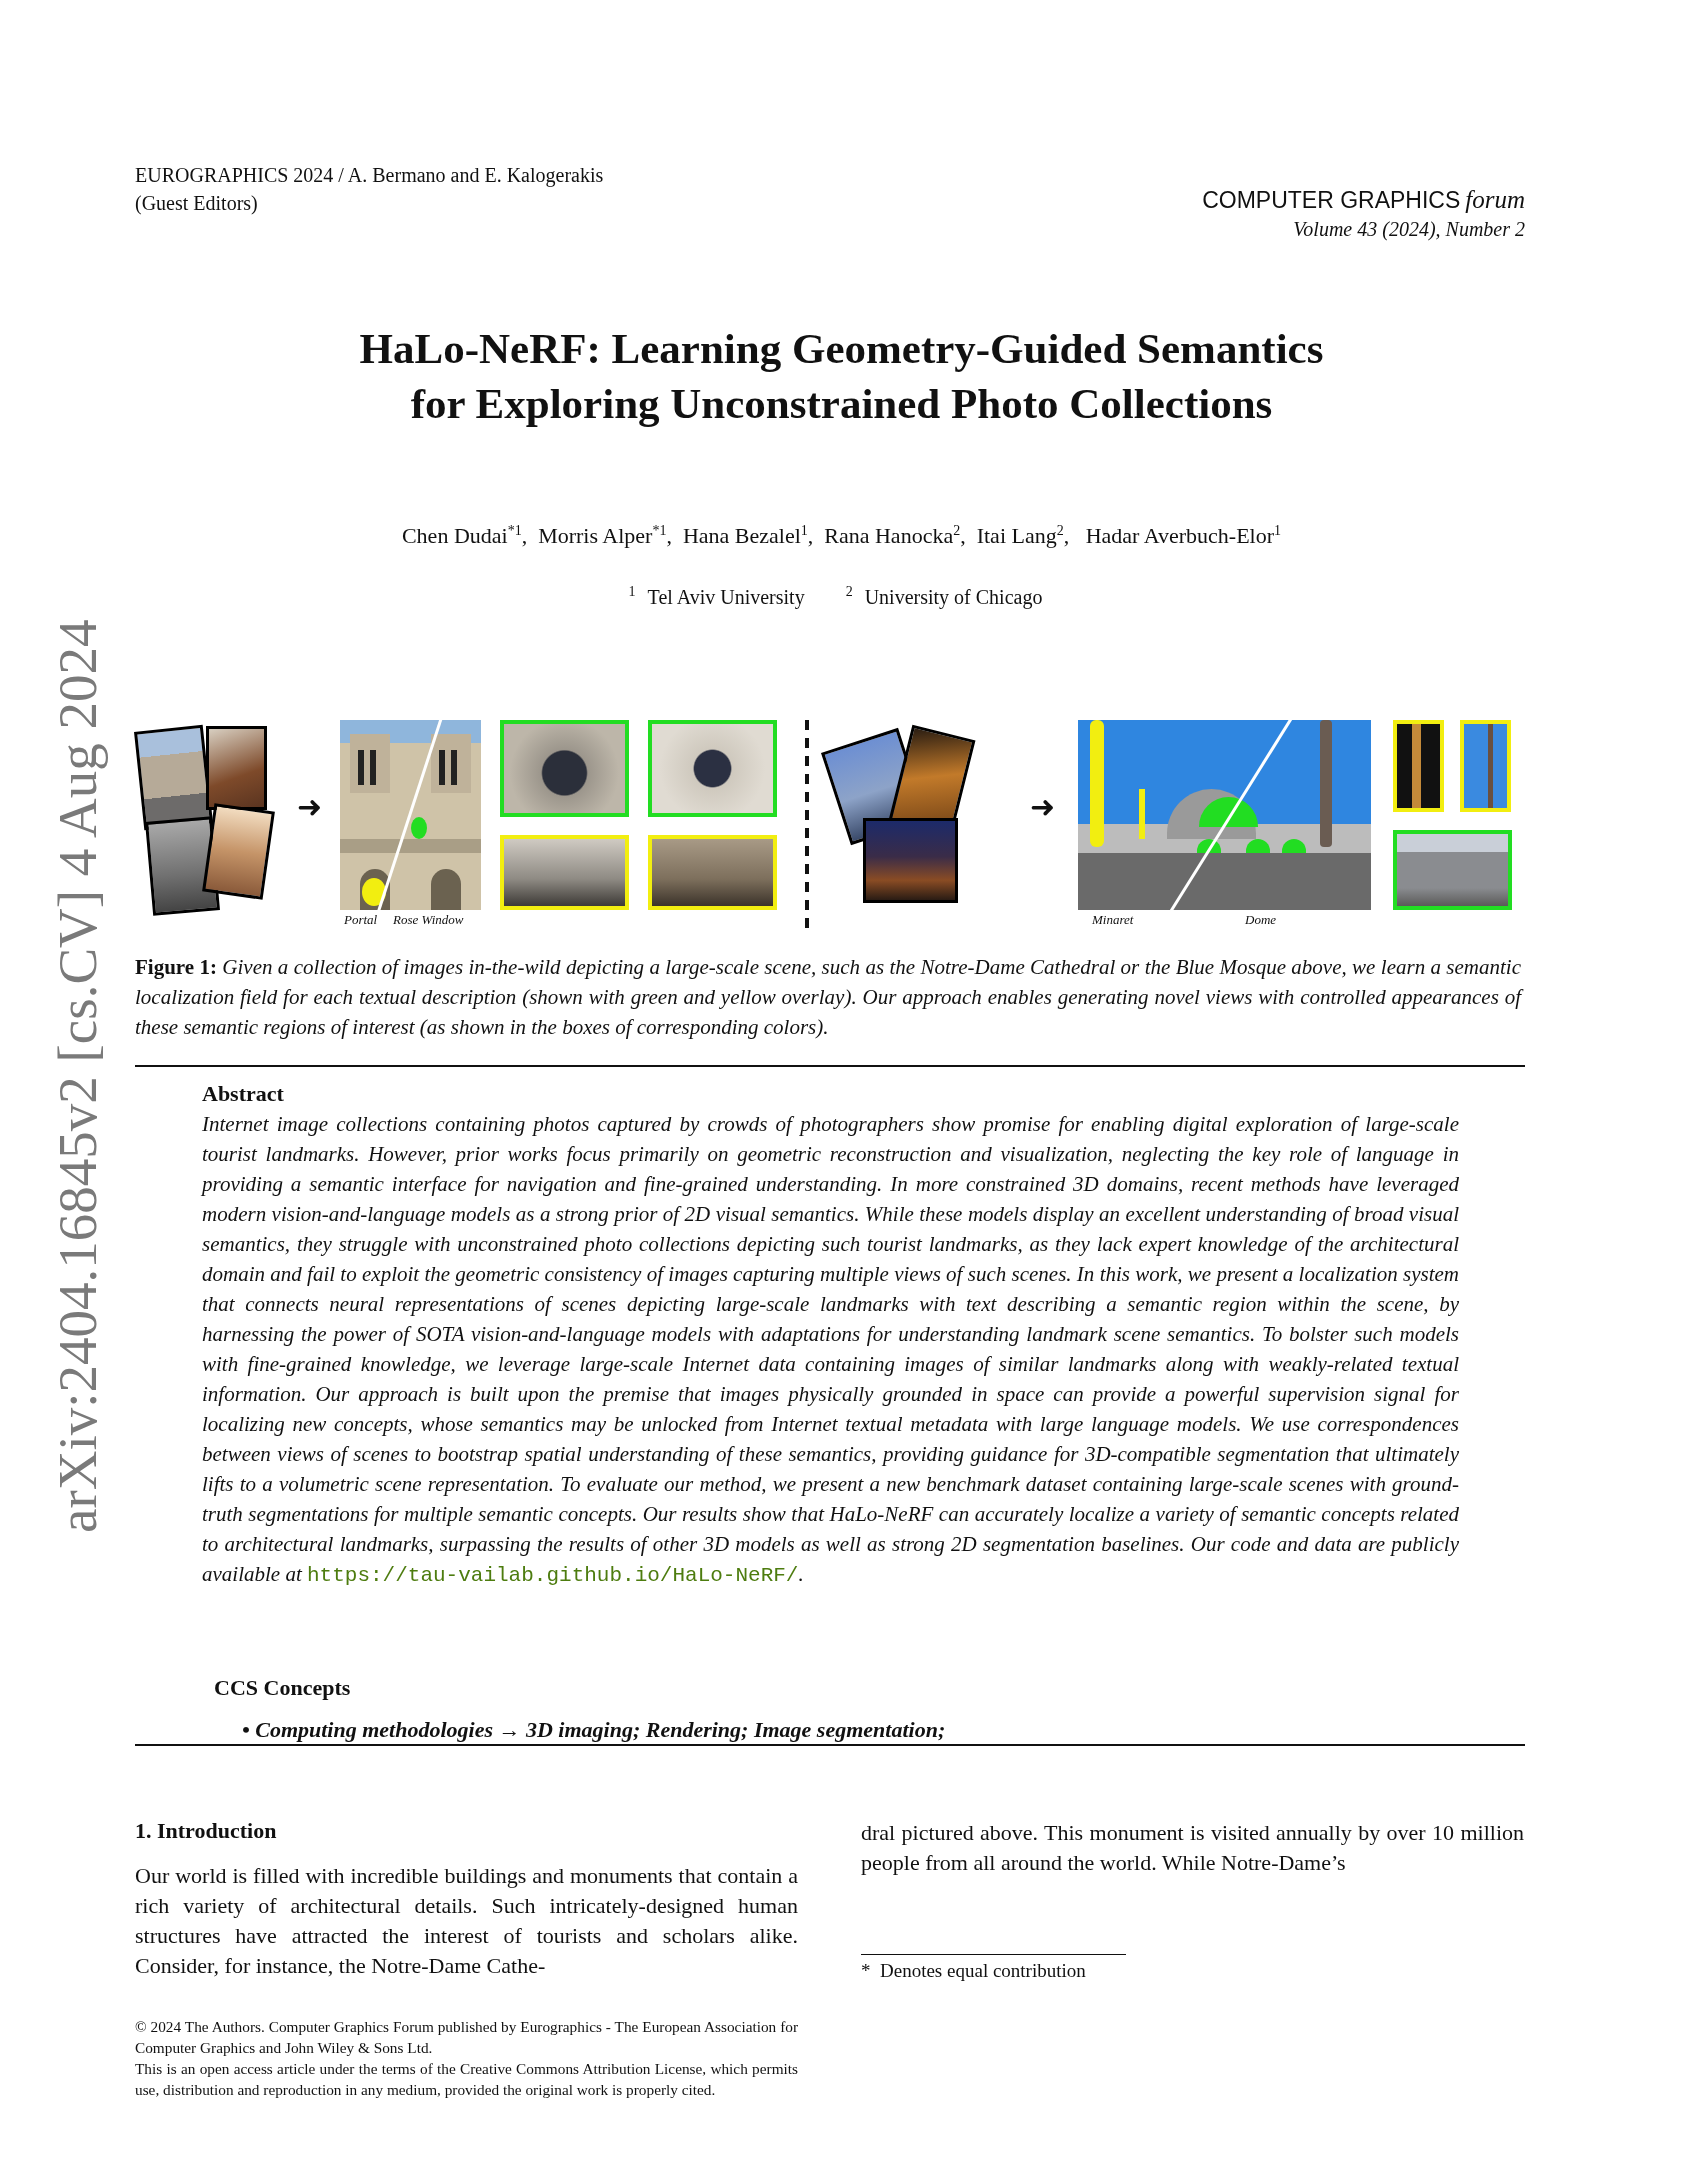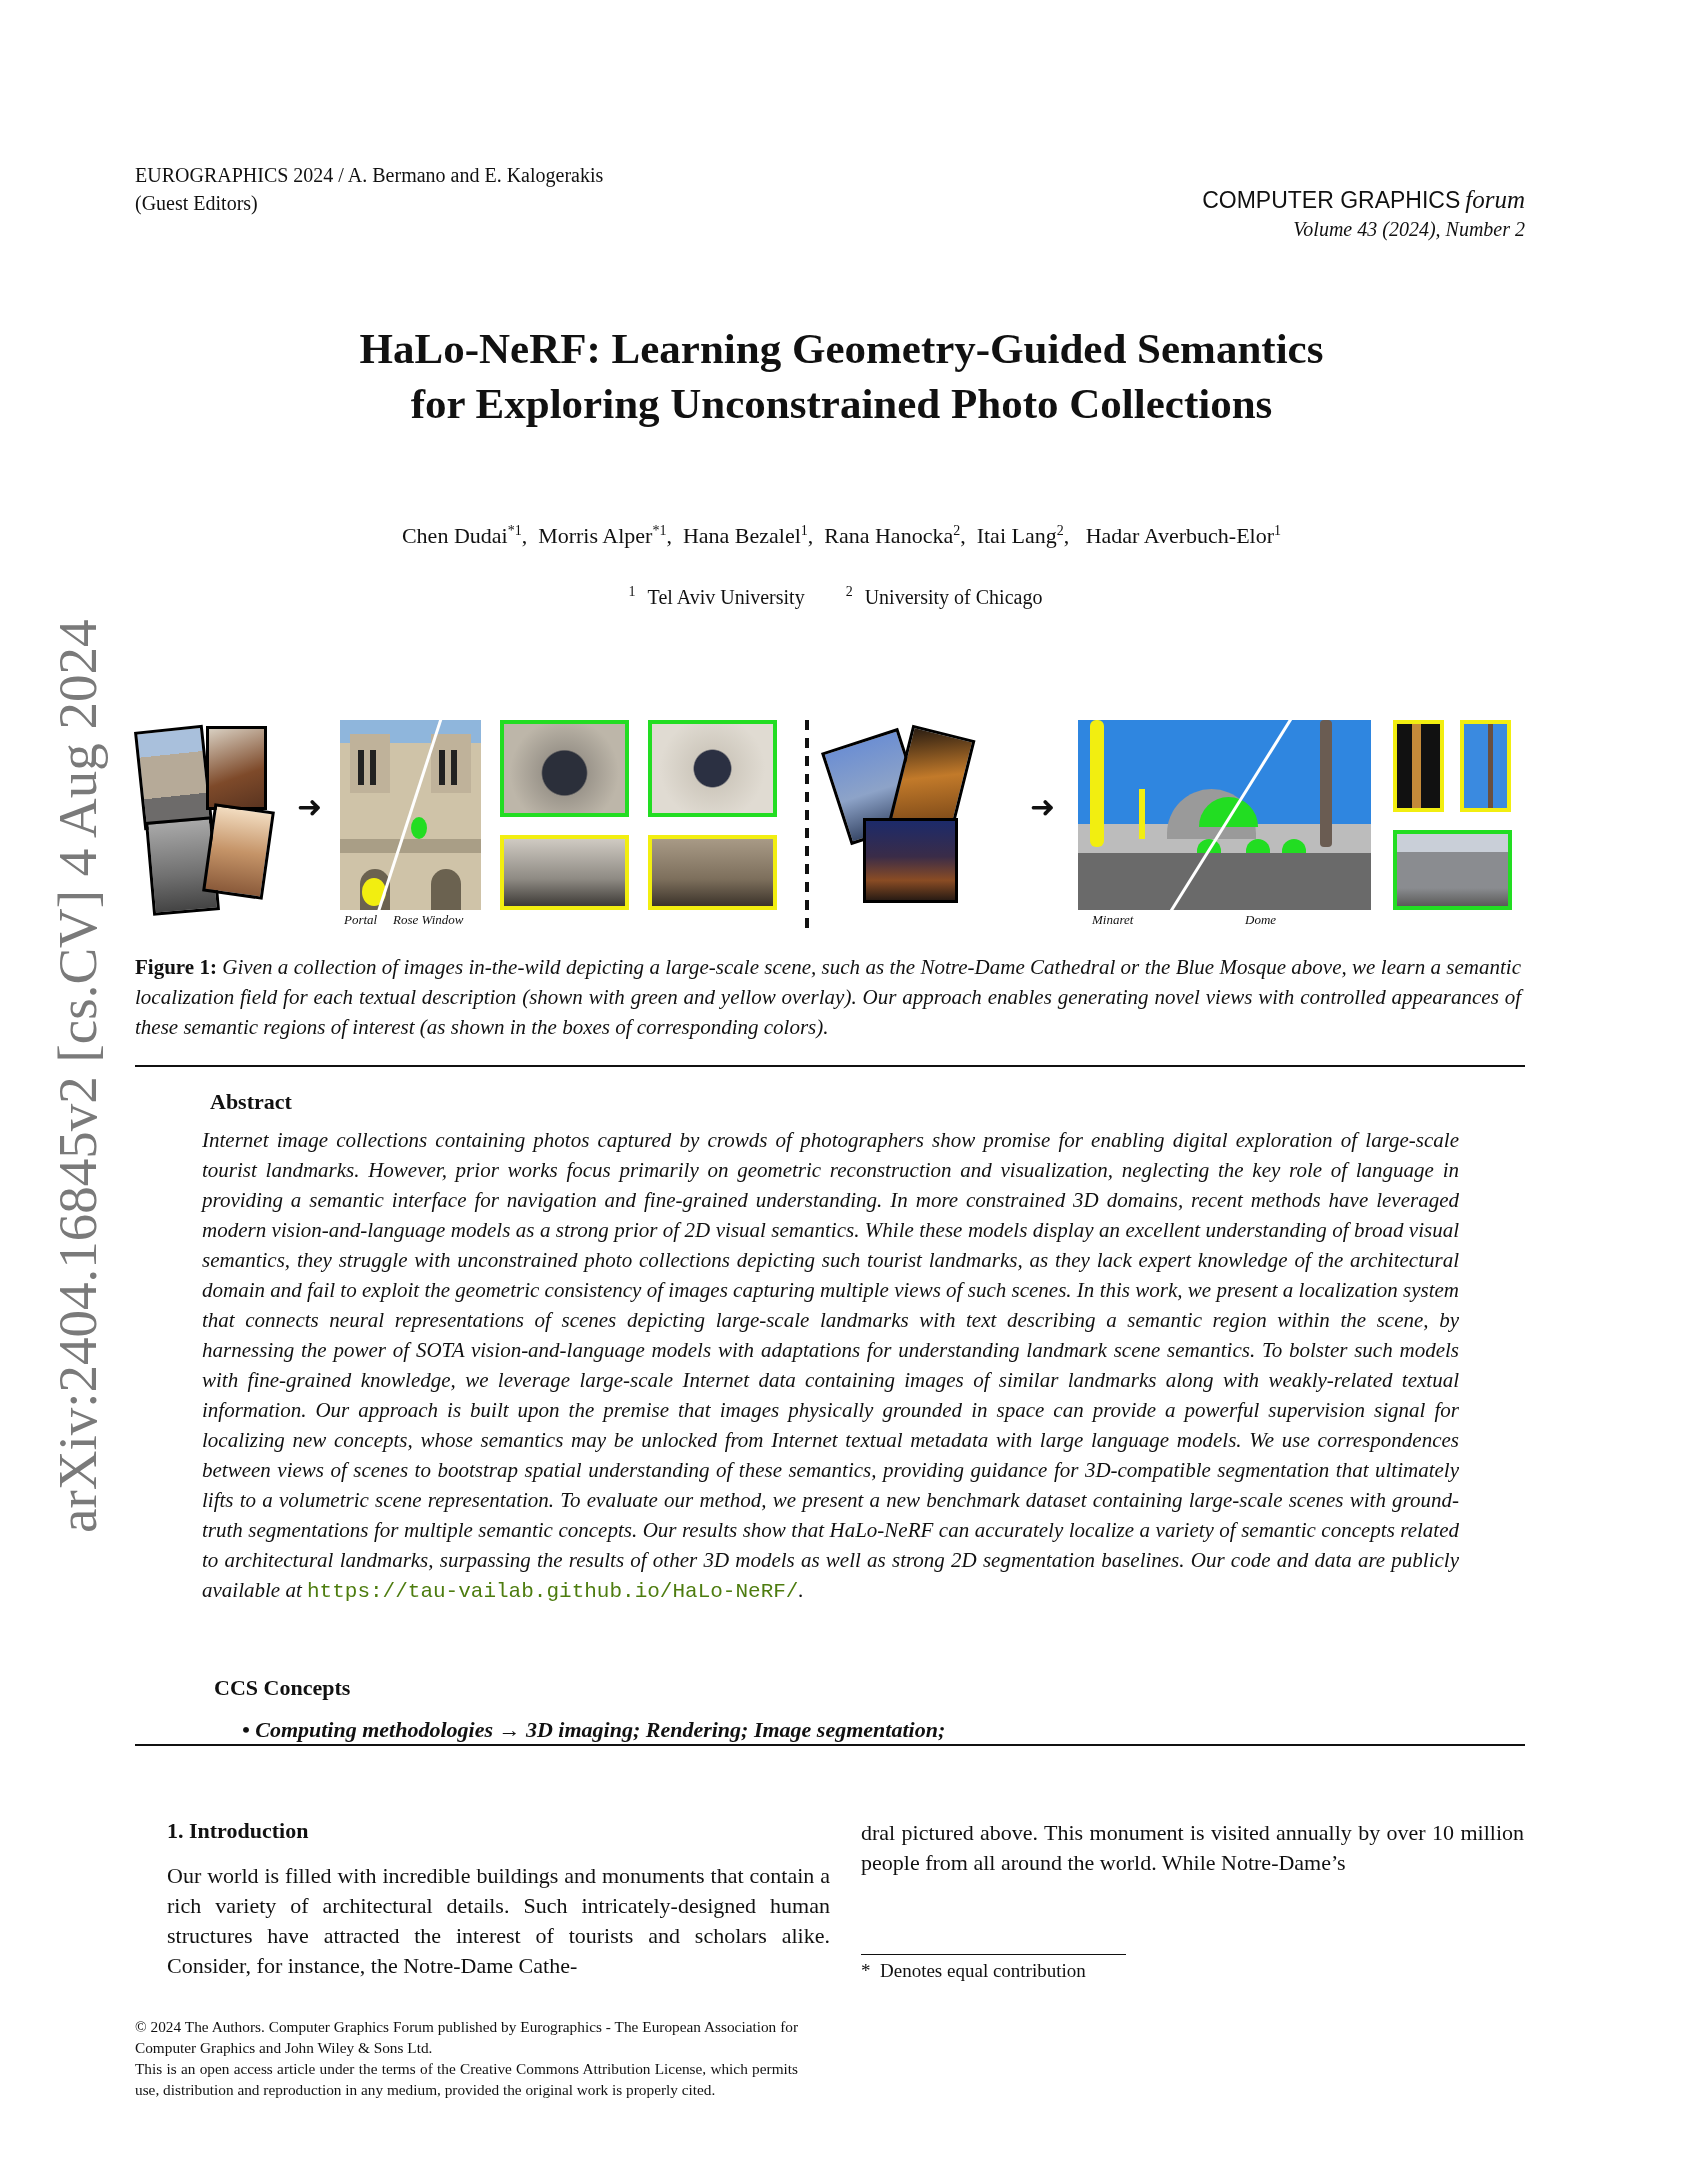--- a/index.html
+++ b/index.html
@@ -29,28 +29,28 @@
   .fig-label { position: absolute; font-style: italic; font-size: 13px; }
   .dashline { position: absolute; left: 805px; top: 720px; width: 4px; height: 208px;
               background: repeating-linear-gradient(to bottom, #111 0 10px, transparent 10px 18px); }
 
   .caption { left: 135px; width: 1386px; top: 952px; font-size: 21px; line-height: 30px; text-align: justify; }
   .caption b { font-style: normal; }
   .caption i { font-style: italic; }
   .rule { position: absolute; left: 135px; width: 1390px; height: 2px; background: #111; }
 
   .abstract { left: 202px; width: 1257px; top: 1079px; font-size: 21px; line-height: 30px; }
-  .abstract h3 { margin: 8px; font-size: 22px; font-weight: bold; line-height: 30px; }
+  .abstract h3 { margin: 0; font-size: 22px; font-weight: bold; line-height: 30px; }
   .abstract p { margin: 0; font-style: italic; text-align: justify; }
   .abstract .url { font-family: "Liberation Mono", monospace; font-style: normal; color: #4d7c0f; font-size: 21px; }
   .ccs { left: 202px; width: 1257px; top: 1661px; font-size: 22px; line-height: 30px; }
   .ccs h3 { margin: 12px; font-size: 22px; font-weight: bold; }
   .ccs .item { font-style: italic; font-weight: bold; margin-left: 40px; }
 
-  .col-left { left: 135px; width: 663px; margin-left: 32px; }
+  .col-left { left: 135px; width: 663px; }
   .col-right { left: 861px; width: 663px; }
   .sec-head { top: 1818px; font-size: 22px; font-weight: bold; }
   .intro-left { top: 1861px; font-size: 22px; line-height: 30px; text-align: justify; font-family: Liberation Serif, serif; }
   .intro-right { top: 1818px; font-size: 22px; line-height: 30px; text-align: justify; }
   .fn-rule { left: 861px; top: 1954px; width: 265px; height: 1px; background: #111; }
   .footnote { left: 861px; top: 1960px; font-size: 19px; }
   .copyright { left: 135px; width: 663px; top: 2016px; font-size: 15.3px; line-height: 21px; text-align: justify; }
 </style>
 </head>
 <body>

